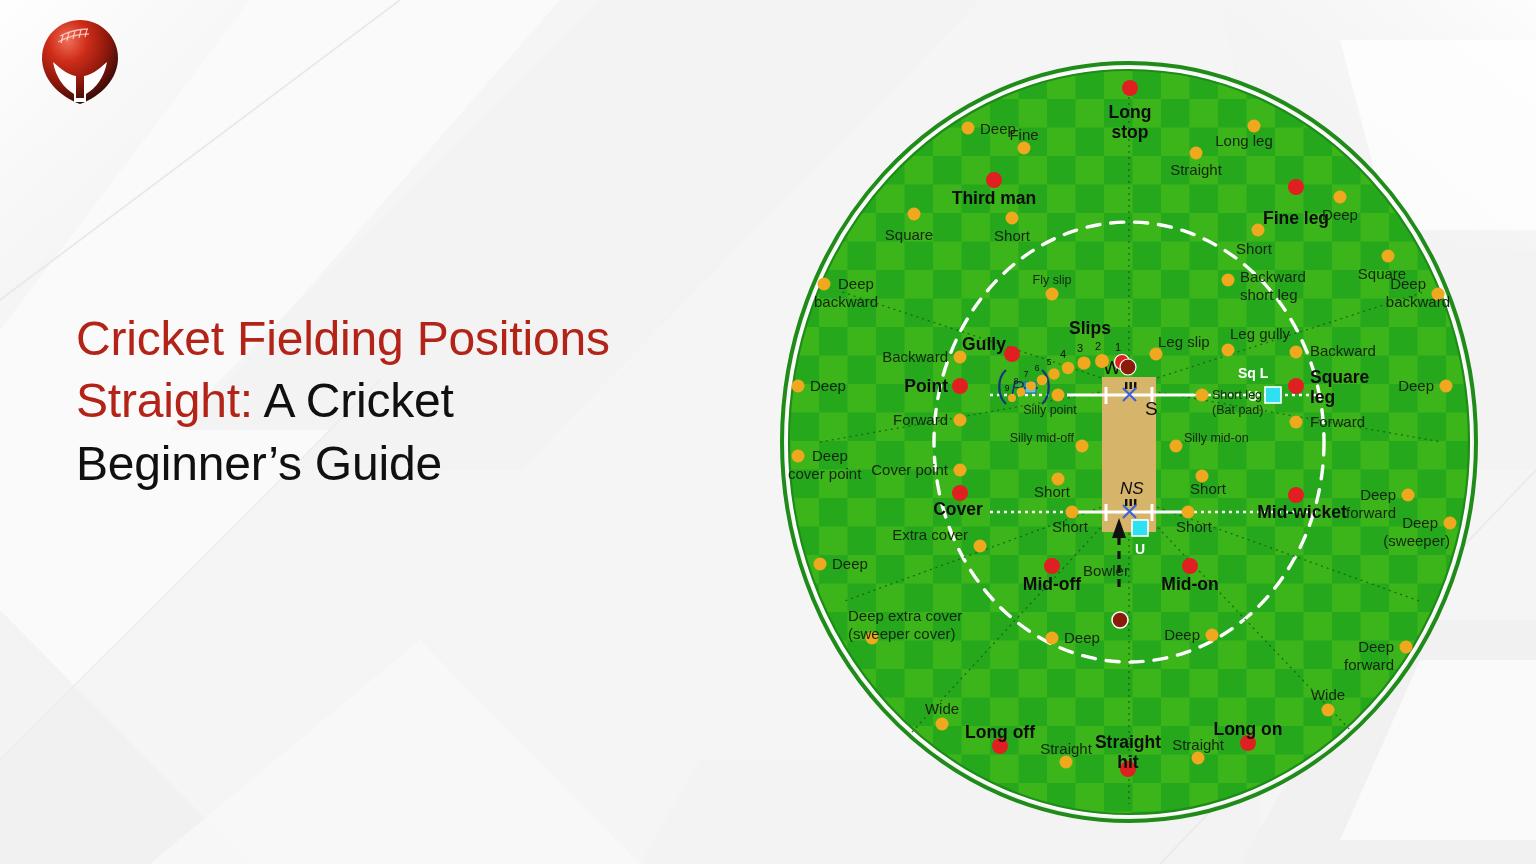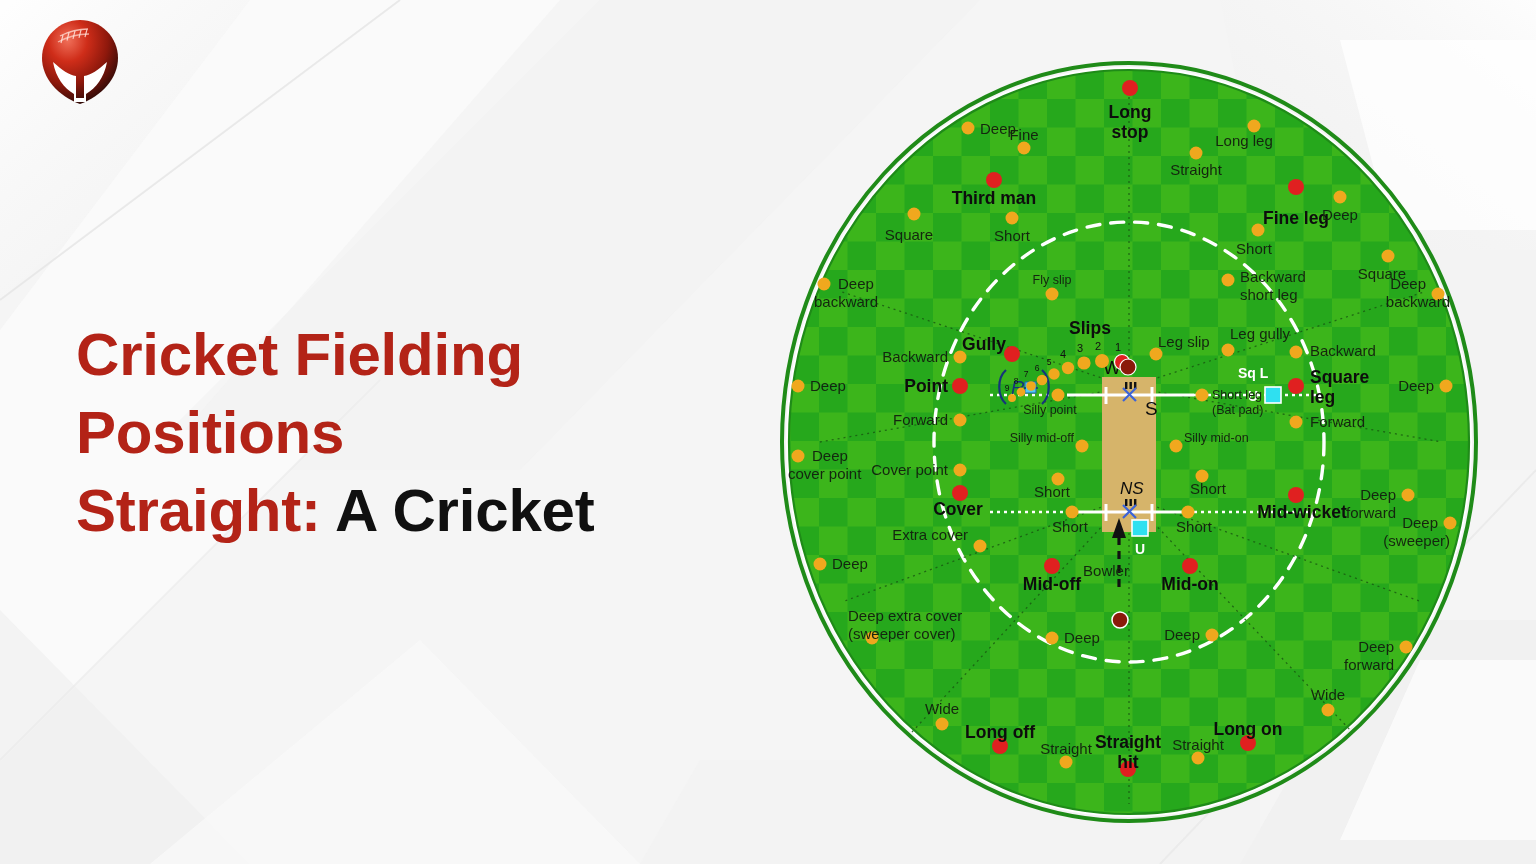--- a/index.html
+++ b/index.html
@@ -13,22 +13,22 @@
   
   #bg { position:absolute; inset:0; overflow:hidden; z-index:0;
         background:linear-gradient(110deg,#fbfbfb 0%,#f2f2f2 40%,#f7f7f7 70%,#eeeeee 100%); }
   #bg svg { position:absolute; inset:0; width:1536px; height:864px; }
 
   
   #logo { position:absolute; left:38px; top:18px; width:84px; height:88px; z-index:4; }
 
   
   #headline {
-    position:absolute; left:76px; top:316px; width:700px; z-index:4;
-    font-size:60px; line-height:1.30; font-weight:700; color:#101010;
+    position:absolute; left:76px; top:308px; width:700px; z-index:4;
+    font-size:48px; line-height:1.30; font-weight:400; color:#101010;
     letter-spacing:-0.2px;
   }
   #headline .accent { color:#b32317; }
 
   
   #field-wrap { position:absolute; left:762px; top:42px; width:774px; height:800px; z-index:3; }
   #field-wrap svg { display:block; width:774px; height:800px; overflow:visible; }
 
   .fl-bold   { font-family:"Liberation Sans",sans-serif; font-weight:700; font-size:17.5px; fill:#0d0d0d; }
   .fl-reg    { font-family:"Liberation Sans",sans-serif; font-weight:400; font-size:15px;   fill:#14260f; }
@@ -104,20 +104,21 @@
     </g>
 
     <path d="M15 44 C24 52 31 57 38 58 L38 80 L46 80 L46 58 C53 57 60 52 69 44
              C66 60 58 70 48 76 L48 84 L36 84 L36 76 C26 70 18 60 15 44 Z" fill="#ffffff"></path>
   </svg>
 </div>
 
 <h1 id="headline">
   <span class="accent">Cricket Fielding Positions</span><br>
   <span class="accent">Straight:</span><span> A Cricket</span><br>
+  <span>Beginner’s Guide</span>
 </h1>
 
 <div id="field-wrap">
 <svg viewBox="0 0 774 800" xmlns="http://www.w3.org/2000/svg">
   <defs>
     <clipPath id="ovalClip">
       <ellipse cx="367" cy="400" rx="340" ry="372"></ellipse>
     </clipPath>
     <pattern id="check" width="57" height="57" patternUnits="userSpaceOnUse">
       <rect width="57" height="57" fill="#3cb51b"></rect>

